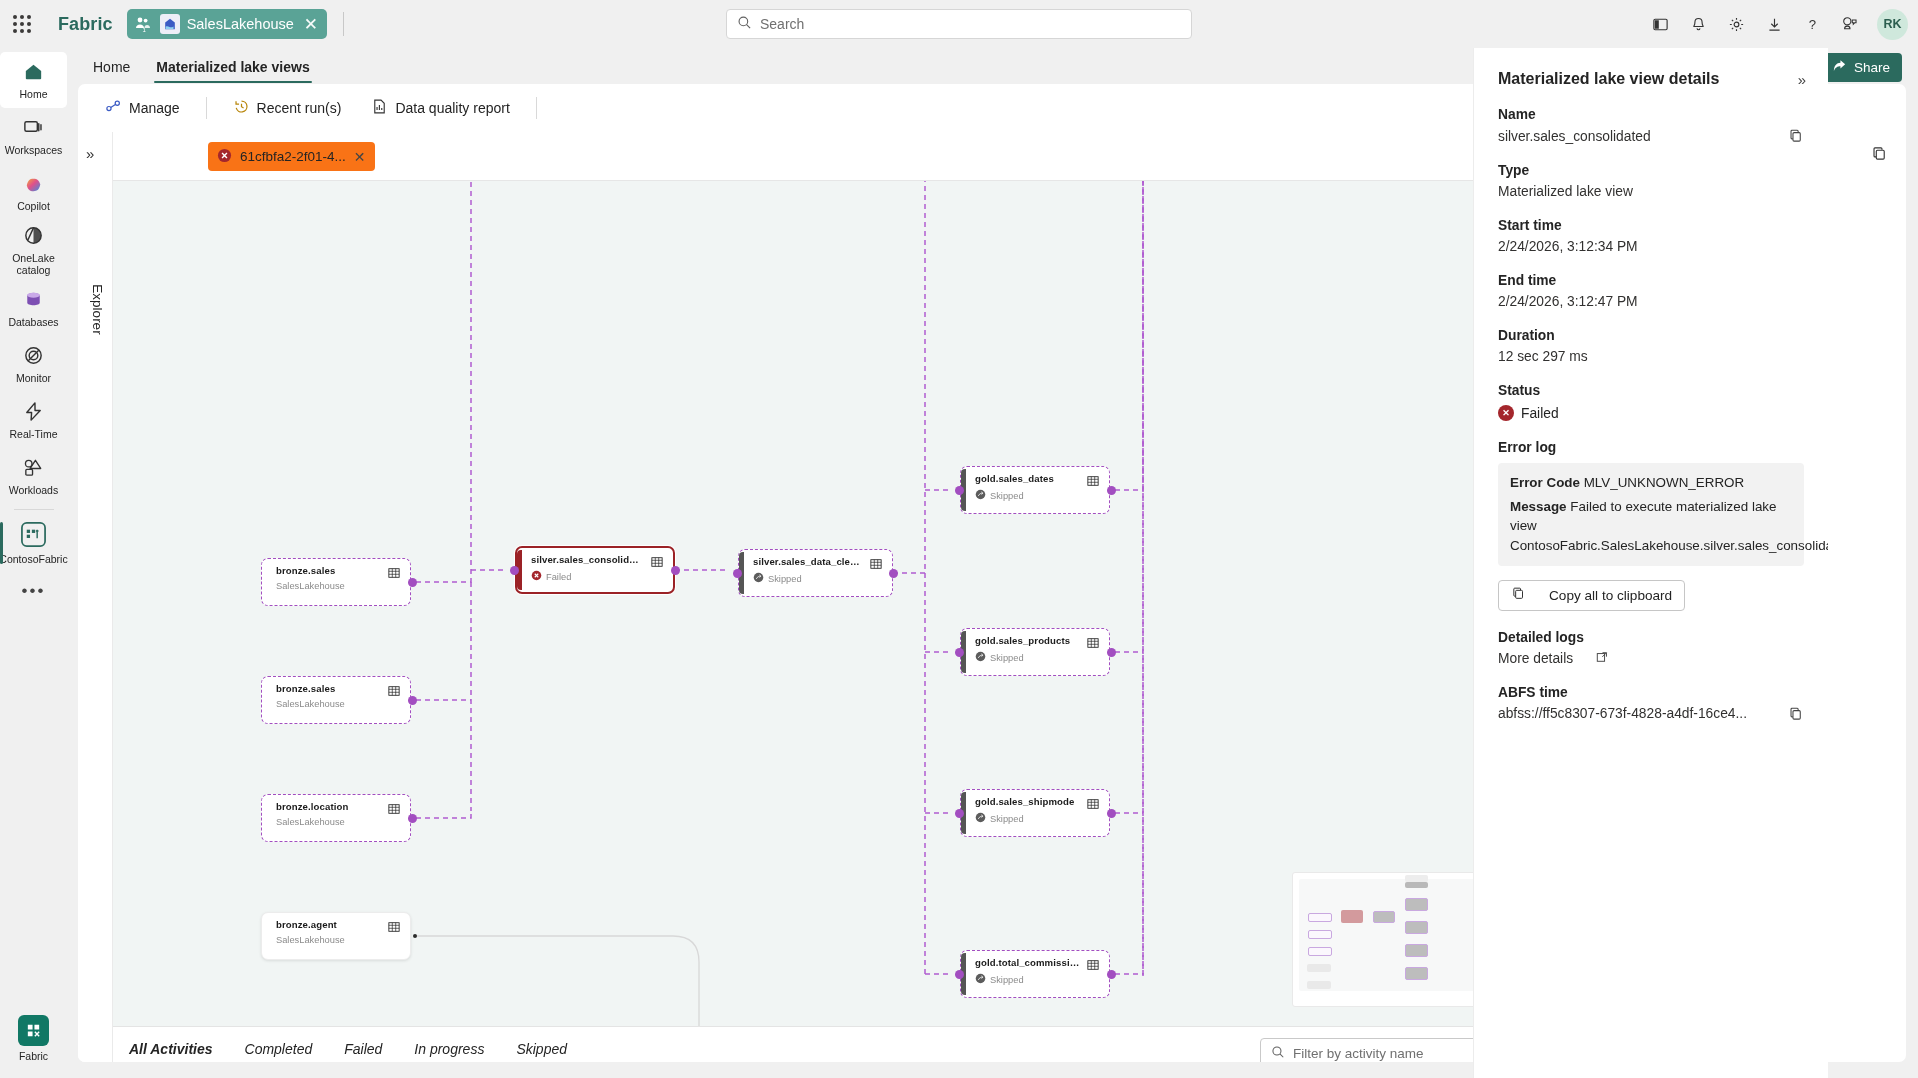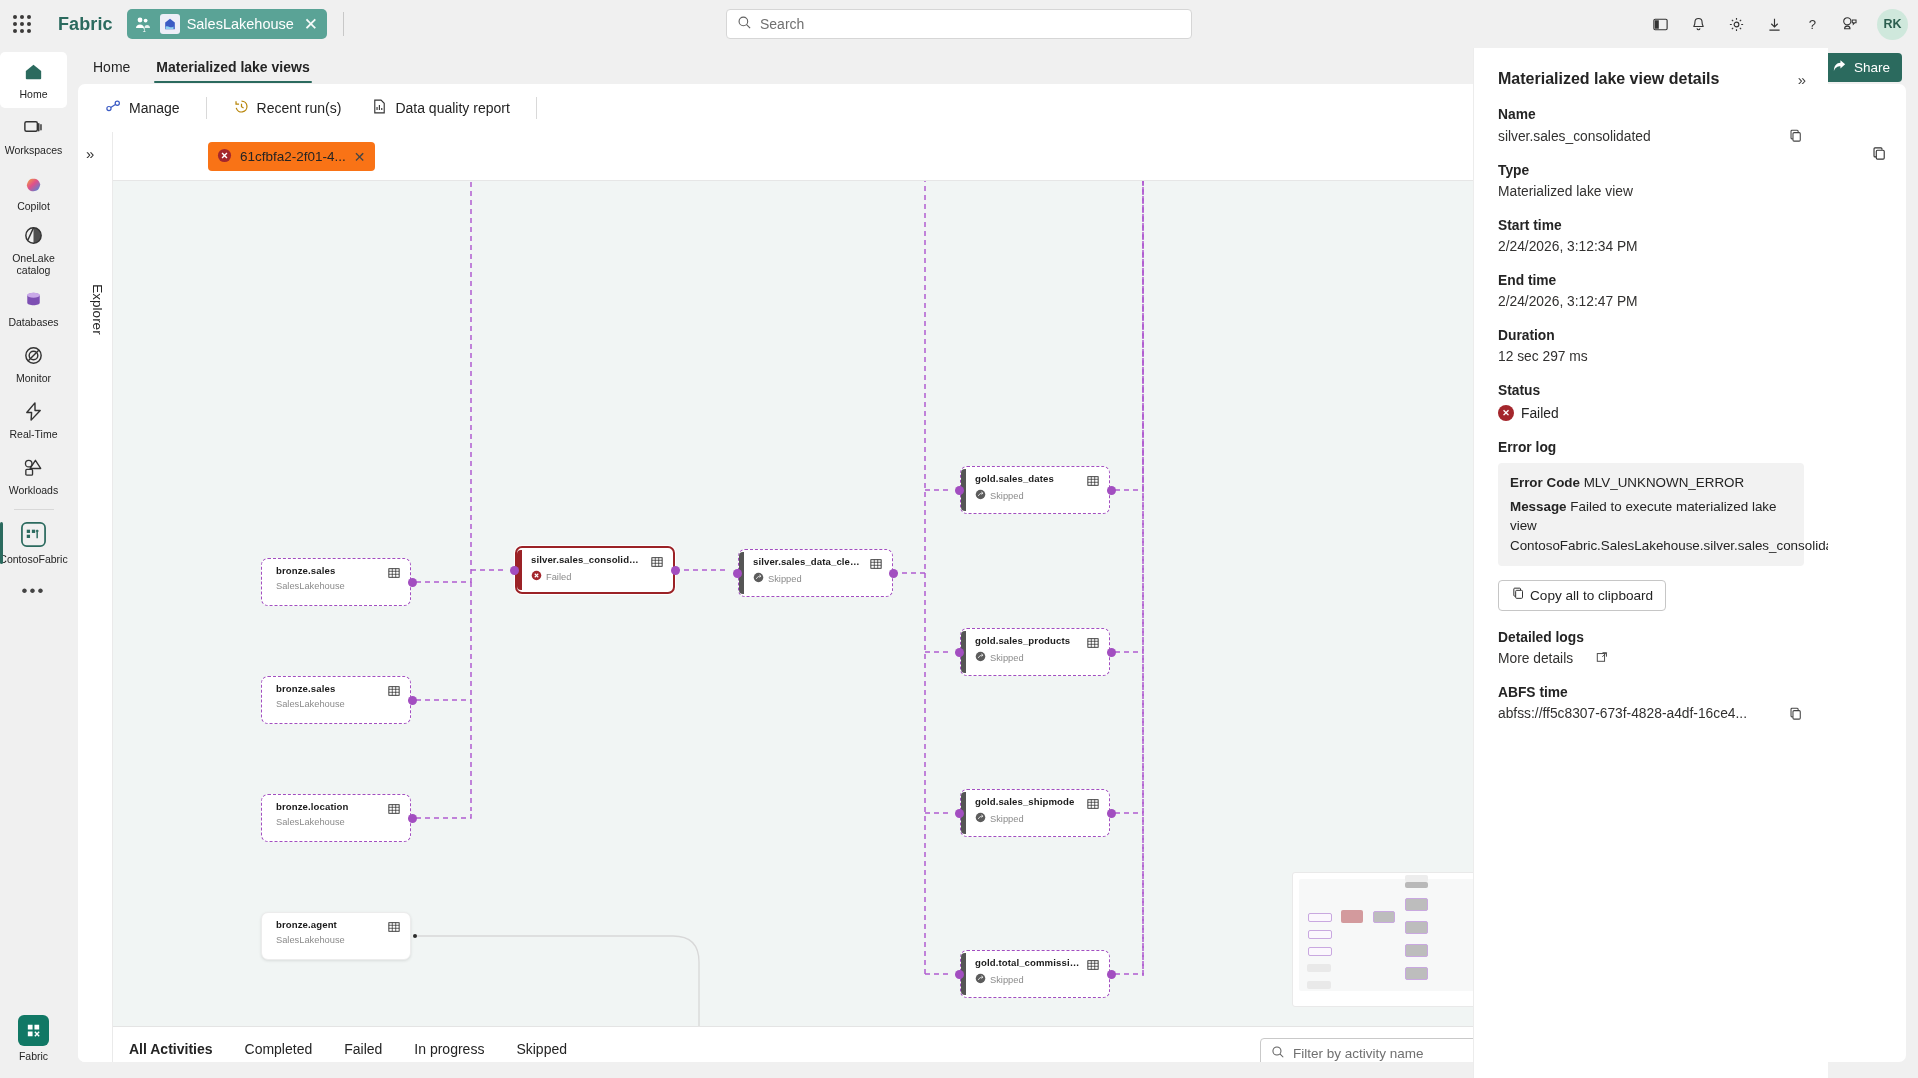--- a/index.html
+++ b/index.html
@@ -146,21 +146,21 @@
     background:#fff; border:1px solid #e9e9e9; border-radius:3px;
   }
   .mm { position:absolute; border-radius:2px; }
 
   
   .bottompanel {
     position:absolute; left:35px; top:894px; width:1438px; height:184px;
     background:#fff; border-top:1px solid #e4e4e4;
   }
   .btabs { position:absolute; left:0; top:8px; display:flex; gap:0; }
-  .btab { font-size:14px; color:#242424; padding:6px 16px 10px 16px; cursor:pointer; position:relative;}
+  .btab { font-size:14px; color:#242424; padding:6px 16px 10px 16px; cursor:pointer; position:relative;font-style:italic;}
   .btab.active { font-weight:600; }
   .btab.active::after{content:'';position:absolute;left:16px;right:16px;bottom:2px;height:2.5px;background:#2b6a5e;border-radius:2px;}
   .filterbox {
     position:absolute; right:44px; top:11px; width:247px; height:30px; background:#fff;
     border:1px solid #c9c9c9; border-radius:4px; display:flex;align-items:center;gap:8px;padding:0 10px;cursor:text;
   }
   .filterbox .ph{color:#707070;font-size:13.5px;}
   .collapse-btn { position:absolute; right:12px; top:13px; cursor:pointer; color:#333; font-size:15px;}
 
   
@@ -170,21 +170,21 @@
   }
   .d-title { font-size:16px; font-weight:600; }
   .d-collapse { position:absolute; right:22px; top:23px; cursor:pointer; color:#444; font-size:15px;}
   .d-lbl { font-size:13.8px; font-weight:600; margin-top:19px; }
   .d-val { font-size:13.8px; color:#323130; margin-top:6px; }
   .d-row { display:flex; align-items:center; justify-content:space-between; }
   .errbox { background:#f2f2f2; border-radius:4px; padding:10px 12px; margin-top:8px; font-size:13.4px; line-height:1.47;}
   .errbox b{font-weight:700;}
   .copybtn {
     margin-top:14px; height:31px; background:#fff; border:1px solid #c6c6c6; border-radius:4px;
-    display:inline-flex; align-items:center; gap:4px; padding:0 12px; font-size:13.6px; cursor:pointer;
+    display:inline-flex; align-items:center; gap:23px; padding:0 12px; font-size:13.6px; cursor:pointer;
   }
   .linkrow { font-size:13.8px; color:#323130; margin-top:6px; display:flex;align-items:center;gap:23px; cursor:pointer;}
   .icobtn{cursor:pointer;display:flex;align-items:center;}
   .statusline{display:flex;align-items:center;gap:7px;margin-top:7px;font-size:13.8px;}
   .xcircle{width:16px;height:16px;border-radius:50%;background:#a4262c;color:#fff;display:flex;align-items:center;justify-content:center;font-size:9px;font-weight:700;}
 </style>
 </head>
 <body>
 
 <div class="app">

